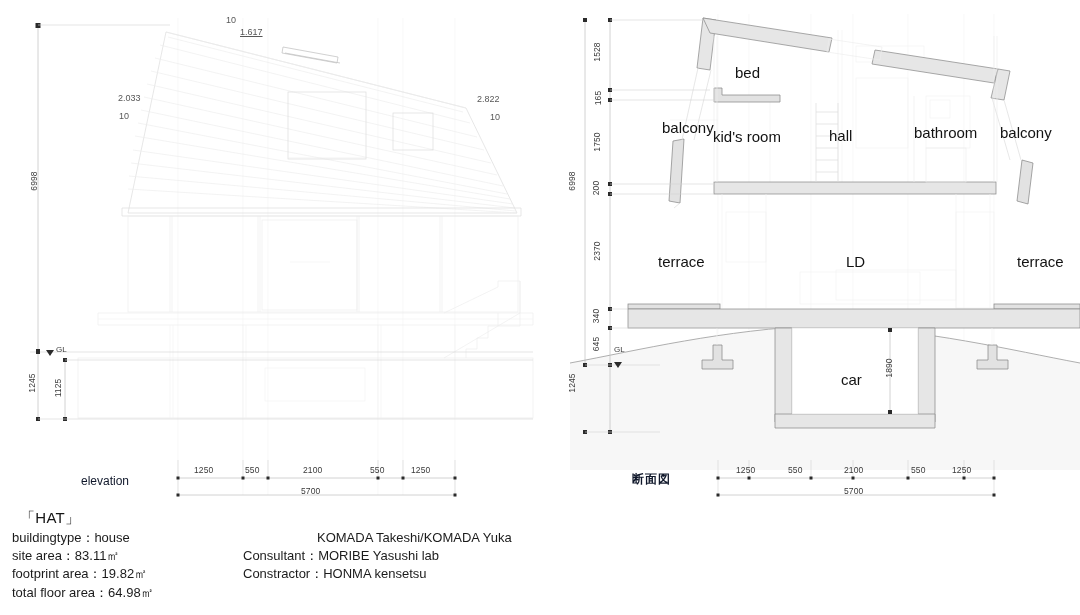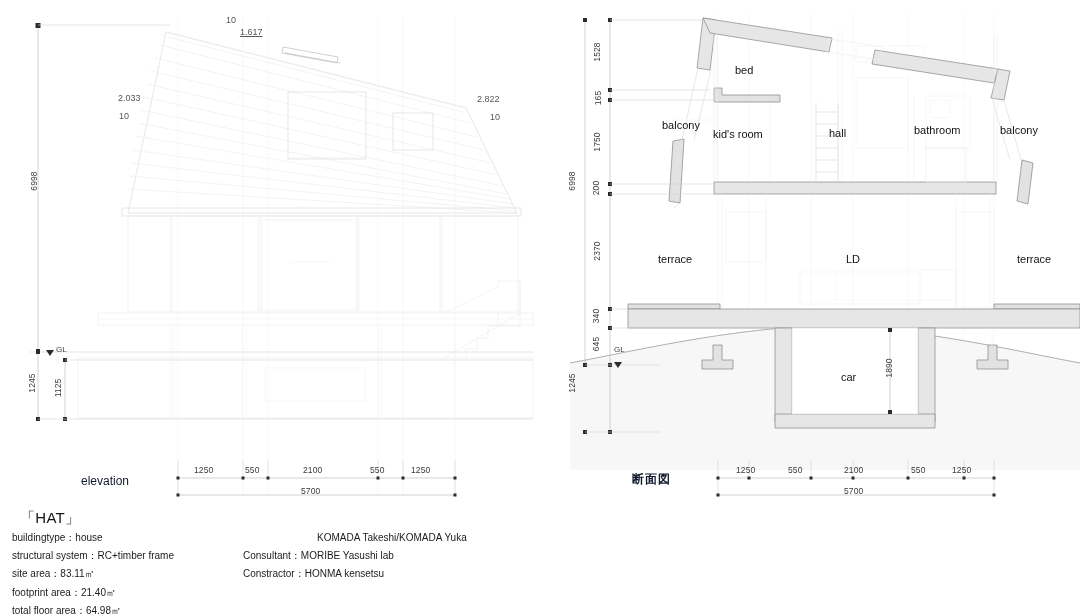--- a/index.html
+++ b/index.html
@@ -7,32 +7,32 @@
   body{
     width:1080px;height:615px;position:relative;overflow:hidden;
     font-family:"Liberation Sans","DejaVu Sans",sans-serif;
     color:#1b1b1b;background:#ffffff;
   }
   #sheet{position:absolute;inset:0;width:1080px;height:571px;}
   .txt{position:absolute;white-space:pre;}
 
   
   .dim{font-size:8.5px;color:#3a3a3a;letter-spacing:.1px;}
-  .room{font-size:11px;color:#121212;}
+  .room{font-size:15px;color:#121212;}
   .slope{font-size:9px;color:#575757;}
   .glmark{font-size:8px;color:#3a3a3a;}
   .viewlabel{font-size:12px;color:#0f172a;}
   .viewlabel.jp{font-weight:bold;font-size:12px;letter-spacing:1px;}
 
   
   #credits{position:absolute;left:0;top:503px;width:1080px;height:112px;padding-left:44px;}
   .proj-title{position:absolute;left:20px;top:6px;font-size:15px;color:#151515;letter-spacing:.3px;}
   .col-a{position:absolute;left:12px;top:26px;}
   .col-b{position:absolute;left:243px;top:26px;}
-  .cline{font-size:10px;line-height:18.2px;color:#1b1b1b;white-space:pre;}
+  .cline{font-size:13px;line-height:18.2px;color:#1b1b1b;white-space:pre;}
   .cline.indent{padding-left:74px;}
   .cline.indent-b{padding-left:76px;}
 
   
   svg{display:block;}
   .grid2{stroke:#f4f4f4;stroke-width:.6;fill:none;}
   .faint{stroke:#ececec;stroke-width:.65;fill:none;}
   .faint2{stroke:#f2f2f2;stroke-width:.6;fill:none;}
   .light{stroke:#dcdcdc;stroke-width:.7;fill:none;}
   .mid{stroke:#c2c2c2;stroke-width:.75;fill:none;}
@@ -427,23 +427,22 @@
   <div class="txt dim" style="left:911px;top:465px;">550</div>
   <div class="txt dim" style="left:952px;top:465px;">1250</div>
   <div class="txt dim" style="left:844px;top:486px;">5700</div>
   <div class="txt viewlabel jp" style="left:632px;top:471px;">断面図</div>
 
   <div id="credits">
     <div class="proj-title">「HAT」</div>
 
     <div class="col-a">
       <div class="cline">buildingtype：house</div>
-      <div class="cline">structural system：RC+timber frame</div>
       <div class="cline">site area：83.11㎡</div>
-      <div class="cline">footprint area：21.40㎡</div>
+      <div class="cline">footprint area：19.82㎡</div>
       <div class="cline">total floor area：64.98㎡</div>
     </div>
 
     <div class="col-b">
       <div class="cline indent">KOMADA Takeshi/KOMADA Yuka</div>
       <div class="cline">Consultant：MORIBE Yasushi lab</div>
       <div class="cline">Constractor：HONMA kensetsu</div>
     </div>
   </div>
 

